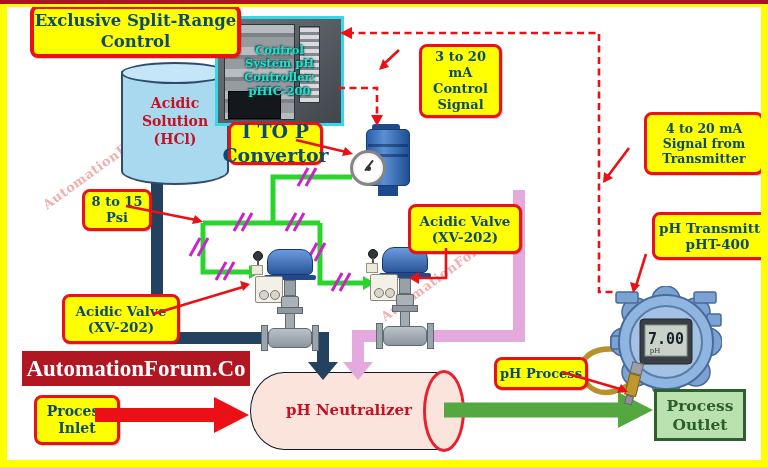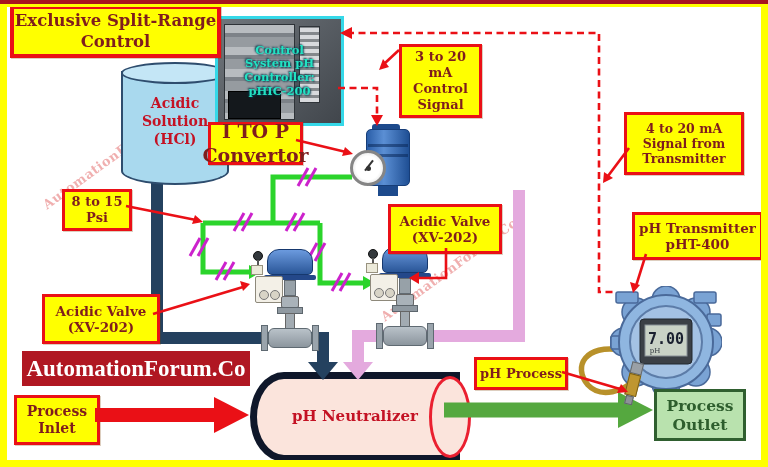--- a/index.html
+++ b/index.html
@@ -3,42 +3,42 @@
 <meta charset="utf-8">
 <style>
   html,body{margin:0;padding:0;background:#e8e8e8;}
   #stage{position:relative;width:768px;height:467px;background:#ffffff;overflow:hidden;
          font-family:"DejaVu Serif", serif;}
   .prel{white-space:pre-line;}
   
   #frame{position:absolute;inset:0;border:7px solid #ffff00;pointer-events:none;z-index:60;}
   #topstrip{position:absolute;left:0;top:0;width:768px;height:4px;background:#a81420;z-index:61;}
   
-  .ybox{position:absolute;background:#ffff00;border:3px solid #ea1016;border-radius:0;
-        color:#7f1d1d;font-weight:bold;text-align:center;display:flex;align-items:center;
-        justify-content:center;z-index:20;line-height:1.22;box-shadow:1px 1px 0 rgba(120,60,0,.25);}
+  .ybox{position:absolute;background:#ffff00;border:3px solid #ea1016;border-radius:8px;
+        color:#0c4a6e;font-weight:bold;text-align:center;display:flex;align-items:center;
+        justify-content:center;z-index:20;line-height:1.22;box-shadow:1px 1px 0 rgba(120,60,0,.25);margin-left:20px;}
   
   .title{border-width:4px;font-size:16.5px;}
   
   .wm{position:absolute;color:rgba(225,95,95,.5);font-weight:bold;font-size:13px;
       transform:rotate(-36deg);transform-origin:left top;z-index:2;letter-spacing:.5px;}
   
   .tank{position:absolute;z-index:8;}
   .tank .cap{position:absolute;left:0;right:0;top:0;height:18px;border-radius:50%;}
   .tank .bod{position:absolute;left:0;right:0;top:9px;bottom:0;border-top:none;
              border-radius:0 0 50% 50%/0 0 14px 14px;}
   .tank .tlabel{position:absolute;left:0;right:0;color:#c41224;font-weight:bold;
              text-align:center;font-size:14px;line-height:1.3;}
   .acid .cap{background:#c4e6f6;border:2px solid #2e4d6e;}
   .acid .bod{background:#a9d9ee;border:2px solid #2e4d6e;border-top:none;}
   .caus .cap{background:#eec6ee;border:2px solid #93399c;}
   .caus .bod{background:#e2abe4;border:2px solid #93399c;border-top:none;}
   
   .neu{position:absolute;left:250px;top:372px;width:196px;height:76px;background:#fbe4dc;
-       border:7px solid #0f172a;border-radius:34px 0 0 34px/50% 0 0 50%;z-index:4;}
+       border:1px solid #0f172a;border-radius:34px 0 0 34px/50% 0 0 50%;z-index:4;}
   .neu .cap{position:absolute;right:-18px;top:-3px;width:36px;height:76px;border-radius:50%;
        border:3px solid #ea2030;background:#fbe4dc;}
   .neu .nlabel{position:absolute;left:18px;top:28px;width:160px;text-align:center;
        color:#c41224;font-weight:bold;font-size:15px;}
   
   .banner{position:absolute;left:22px;top:351px;width:228px;height:35px;background:#b01722;
       color:#ffffff;font-family:"Liberation Serif",serif;font-weight:bold;font-size:23px;
       display:flex;align-items:center;justify-content:center;z-index:20;}
   
   .outbox{position:absolute;left:654px;top:389px;width:86px;height:46px;background:#b9e2ae;

